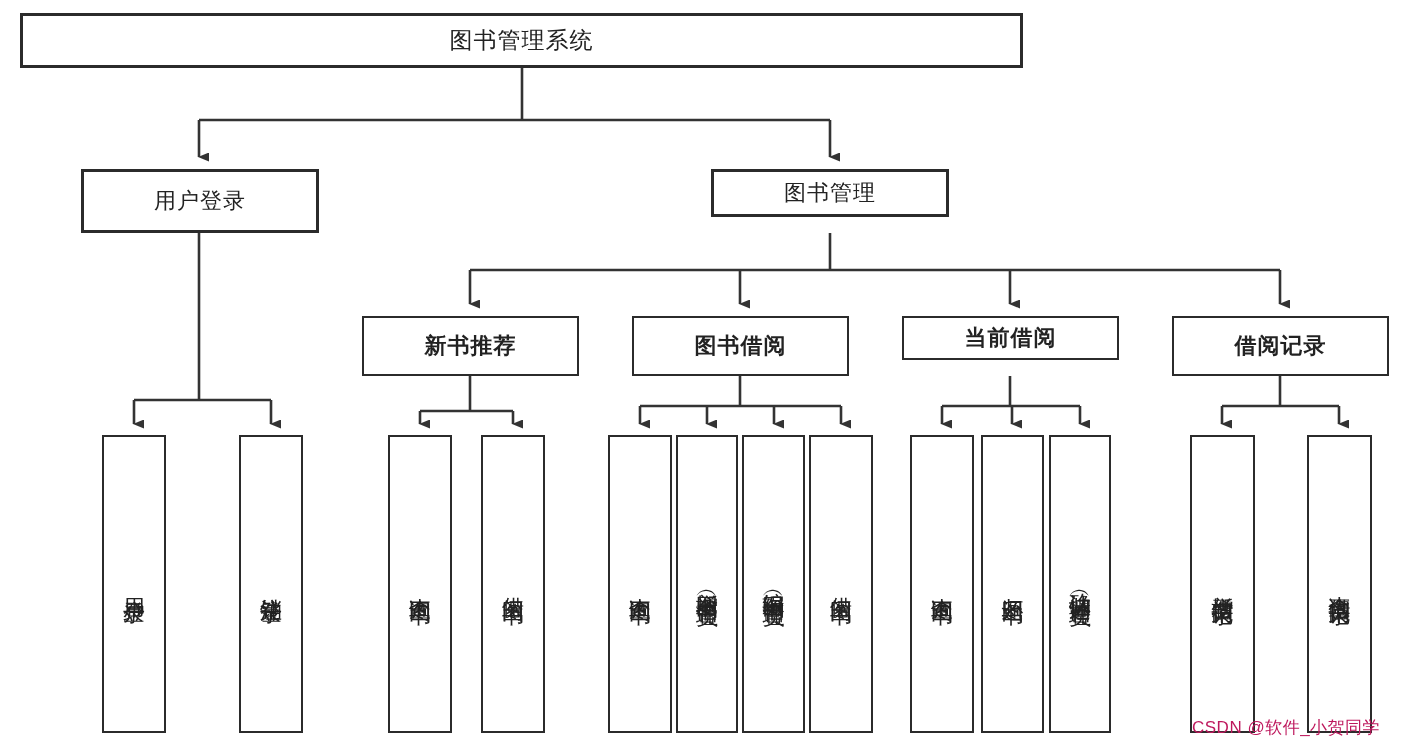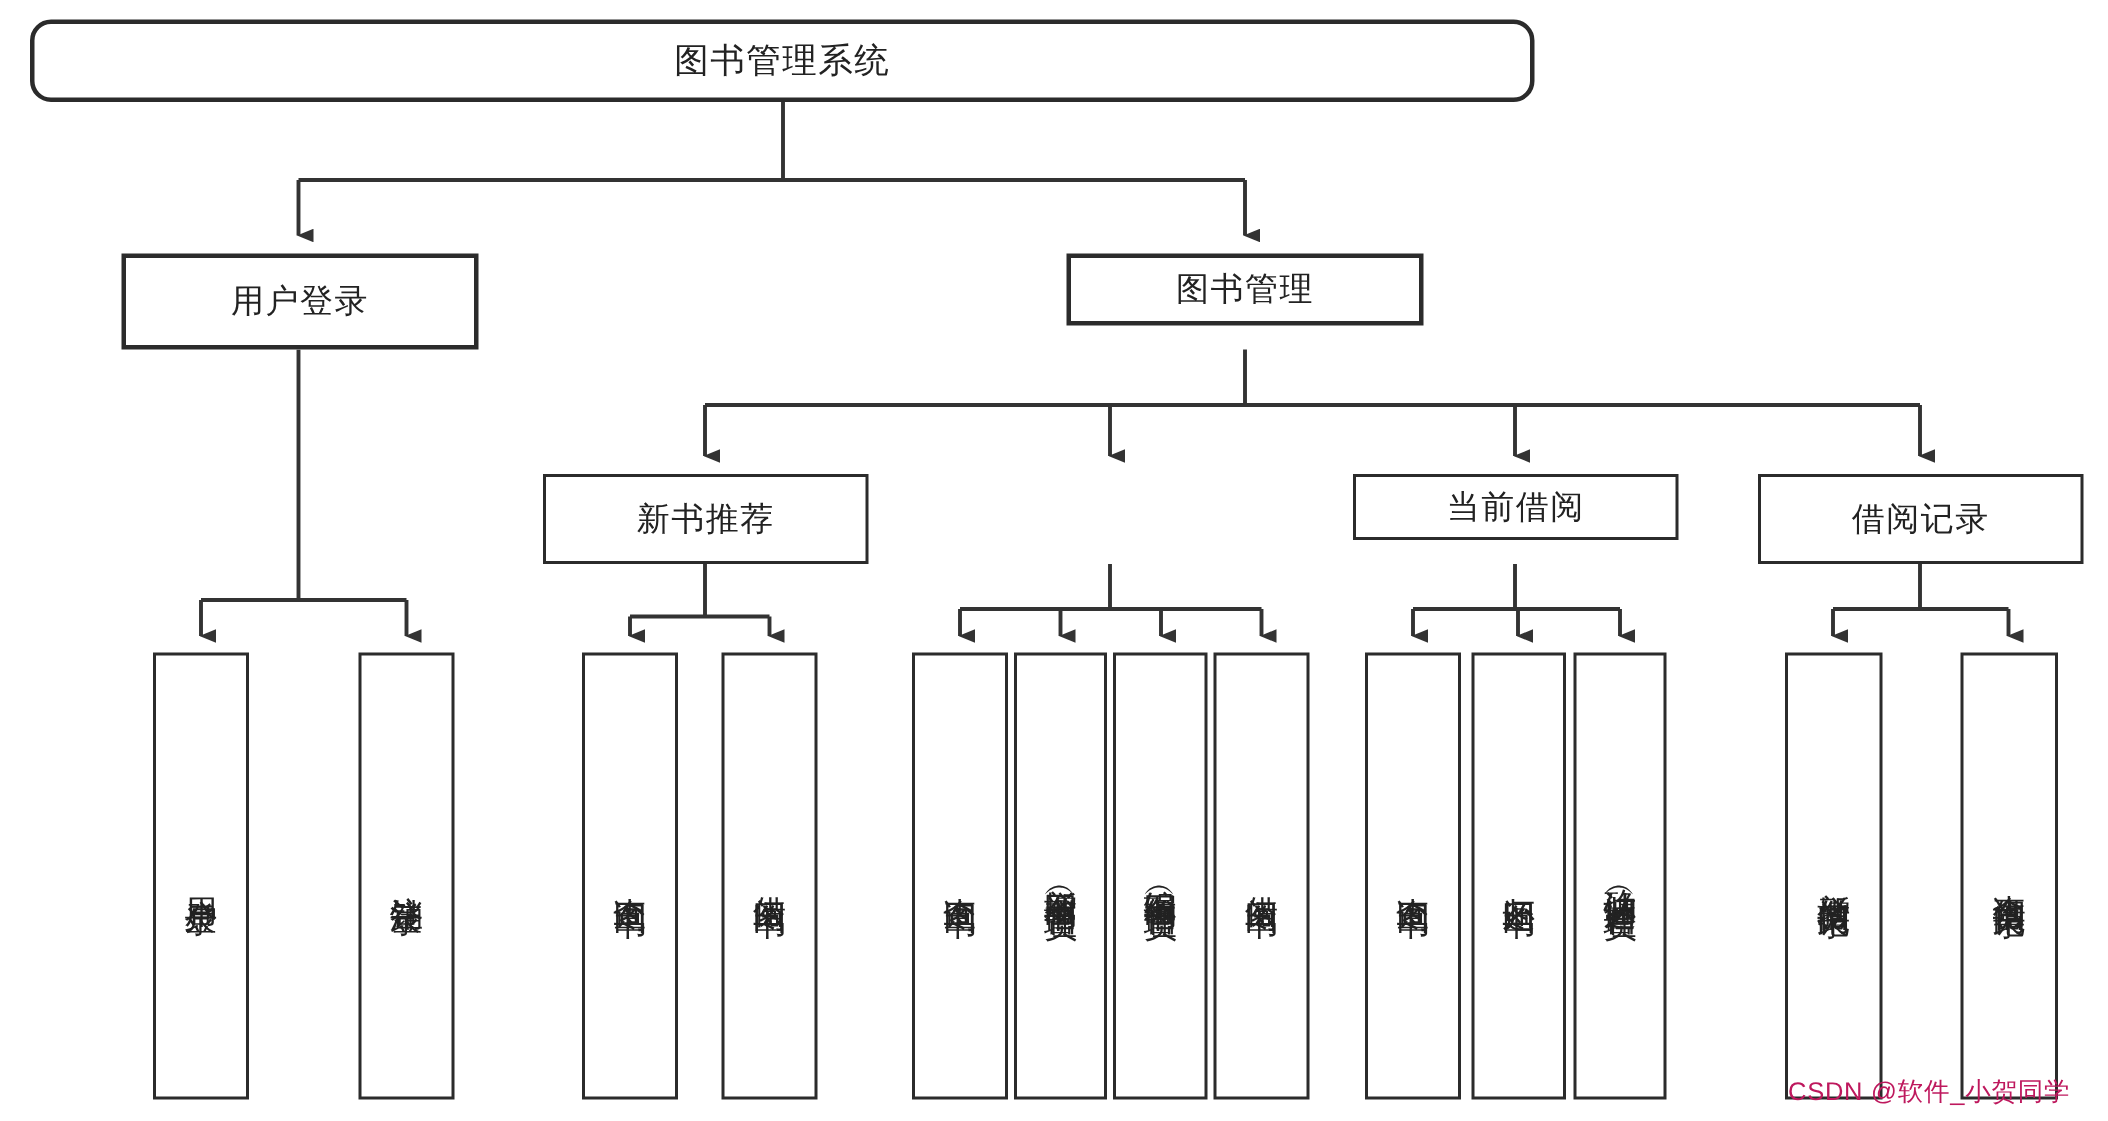--- a/index.html
+++ b/index.html
@@ -29,23 +29,23 @@
   .node {
     position: absolute;
     box-sizing: border-box;
     background: #ffffff;
     border: 2px solid #2b2b2b;
     display: flex;
     align-items: center;
     justify-content: center;
     z-index: 2;
   }
-  .node.root   { border-width: 3px; border-radius: 14px; }
+  .node.root   { border-width: 3px; }
   .node.lvl2   { border-width: 3px; }
-  .node.lvl3   { border-width: 2px; }
+  .node.lvl3   { border-width: 2px; font-weight: bold; }
   .node.leaf   { border-width: 2px; }
 
   .label-h {
     font-size: 22px;
     line-height: 1;
     color: #222222;
     white-space: nowrap;
     letter-spacing: 1px;
   }
   .node.root .label-h { font-size: 23px; }
@@ -131,20 +131,23 @@
   <div class="node lvl2" style="left:81px; top:169px; width:238px; height:64px;">
     <span class="label-h">用户登录</span>
   </div>
   <div class="node lvl2" style="left:711px; top:169px; width:238px; height:48px;">
     <span class="label-h">图书管理</span>
   </div>
 
   <div class="node lvl3" style="left:362px; top:316px; width:217px; height:60px;">
     <span class="label-h">新书推荐</span>
   </div>
+  <div class="node lvl3" style="left:632px; top:316px; width:217px; height:60px;">
+    <span class="label-h">图书借阅</span>
+  </div>
   <div class="node lvl3" style="left:902px; top:316px; width:217px; height:44px;">
     <span class="label-h">当前借阅</span>
   </div>
   <div class="node lvl3" style="left:1172px; top:316px; width:217px; height:60px;">
     <span class="label-h">借阅记录</span>
   </div>
 
   <div class="node leaf" style="left:102px; top:435px; width:64px; height:298px;">
     <span class="label-v">用户登录</span>
   </div>

